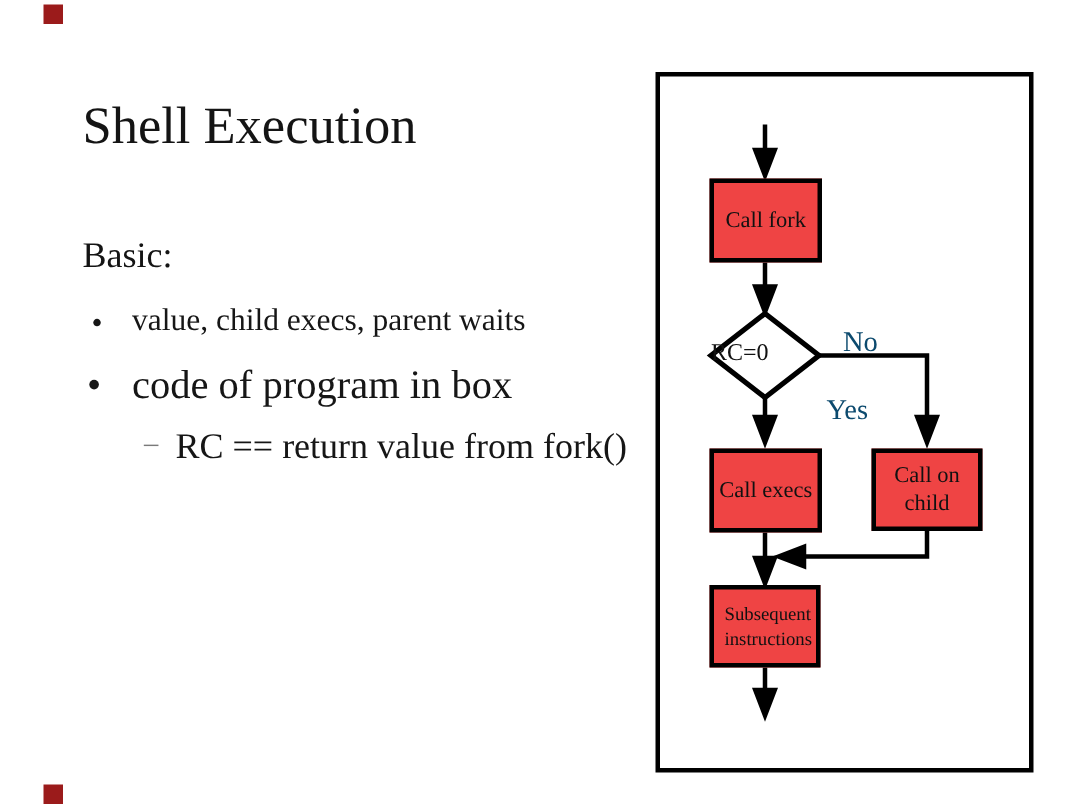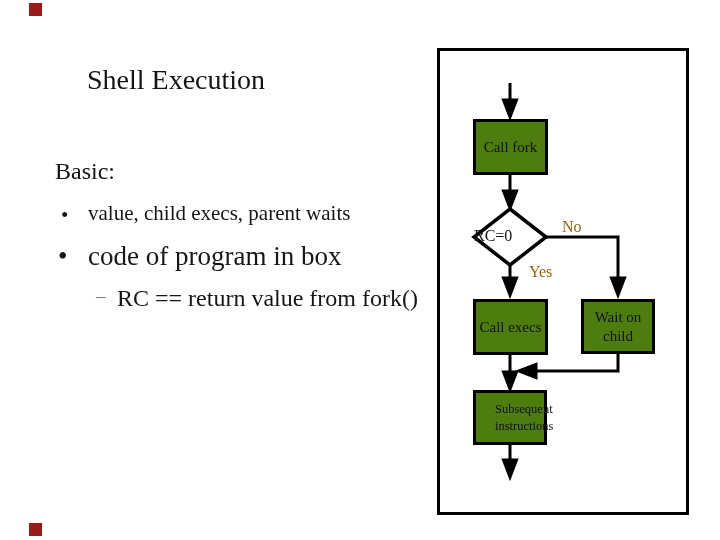--- a/index.html
+++ b/index.html
@@ -22,25 +22,24 @@
     position: absolute;
     width: 13px;
     height: 13px;
   }
 
   
   .title {
     position: absolute;
     left: 55px;
     top: 64px;
-    font-size: 28px;
+    font-size: 35px;
     line-height: 1.15;
     color: #141414;
     white-space: nowrap;
-    margin-left: 32px;
   }
   .heading {
     position: absolute;
     left: 55px;
     top: 158px;
     font-size: 24px;
     line-height: 1.15;
     color: #141414;
     white-space: nowrap;
   }
@@ -67,54 +66,54 @@
     position: absolute;
     left: 0; top: 0;
     width: 720px;
     height: 540px;
     pointer-events: none;
   }
   .fc-box {
     position: absolute;
     border: 3px solid #000000;
     box-sizing: border-box;
-    background: #4d7c0f;
+    background: #ef4444;
     display: flex;
     align-items: center;
     justify-content: center;
     text-align: center;
     font-size: 15px;
     line-height: 1.25;
     color: #111111;
   }
   .fc-callfork  { left: 473px; top: 119px; width: 75px; height: 56px; }
   .fc-callexec  { left: 473px; top: 299px; width: 75px; height: 56px; }
   .fc-waitchild { left: 581px; top: 299px; width: 74px; height: 55px; }
   .fc-subseq    { left: 473px; top: 390px; width: 74px; height: 55px;
                   font-size: 12.5px; justify-content: flex-start;
-                  text-align: left; padding-left: 19px; line-height: 1.35; }
+                  text-align: left; padding-left: 7px; line-height: 1.35; }
   .fc-box .wrapbox { display: block; width: 60px; }
   .fc-subseq .wrapbox { width: 62px; }
 
   .fc-decision-label {
     position: absolute;
     left: 474px; top: 227px;
     width: 73px;
     text-align: left;
     font-size: 16px;
     color: #111111;
   }
   .edge-label {
     position: absolute;
-    font-size: 16px;
-    color: #a16207;
+    font-size: 19px;
+    color: #0c4a6e;
     white-space: nowrap;
   }
   .edge-no  { left: 562px; top: 218px; }
-  .edge-yes { left: 529px; top: 263px; }
+  .edge-yes { left: 551px; top: 263px; }
 </style>
 </head>
 <body>
 
 <div id="slide">
 
   <div class="corner-sq" style="left: 29px; top: 3px; background: rgb(155, 27, 27);"></div>
   <div class="corner-sq" style="left: 29px; top: 523px; background: rgb(155, 27, 27);"></div>
 
   <div class="title">Shell Execution</div>
@@ -163,20 +162,20 @@
   <div class="fc-box fc-callfork">Call fork</div>
 
   <div class="fc-decision-label">RC=0</div>
 
   <span class="edge-label edge-no">No</span>
   <span class="edge-label edge-yes">Yes</span>
 
   <div class="fc-box fc-callexec">Call execs</div>
 
   <div class="fc-box fc-waitchild">
-    <span class="wrapbox">Wait on child</span>
+    <span class="wrapbox">Call on child</span>
   </div>
 
   <div class="fc-box fc-subseq">
     <span class="wrapbox">Subsequent instructions</span>
   </div>
 
 </div>
 
 </body></html>

